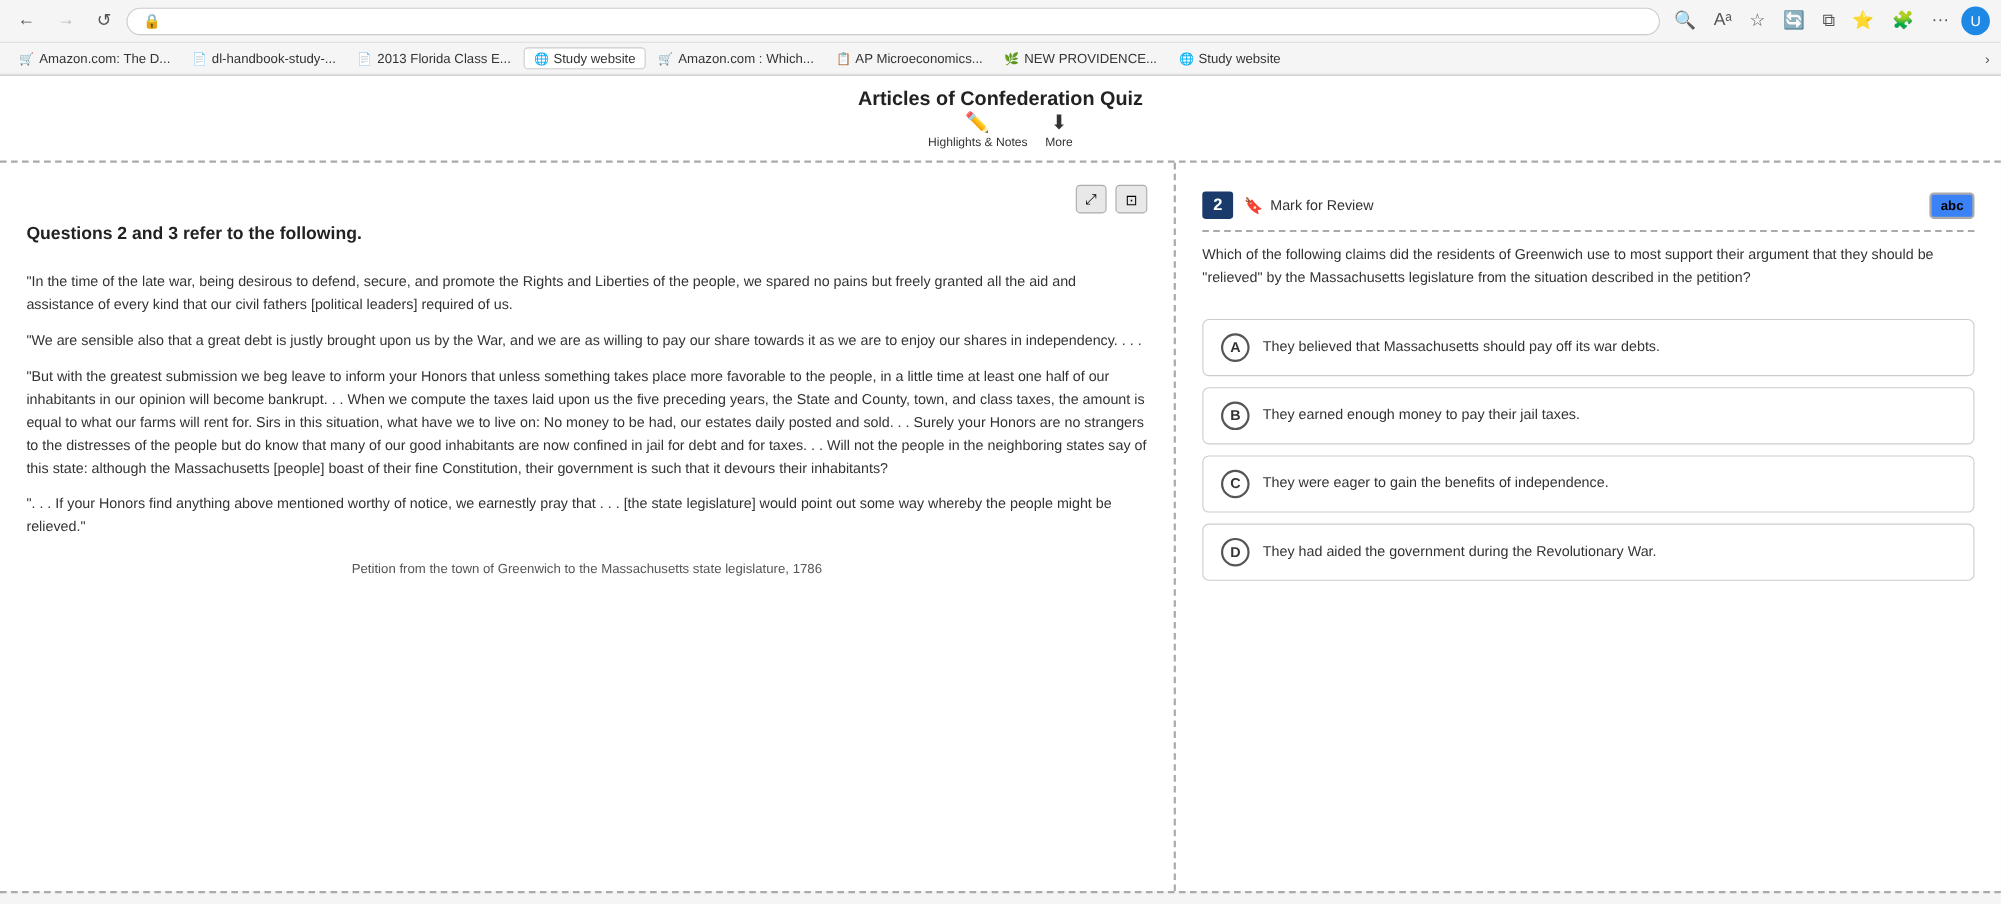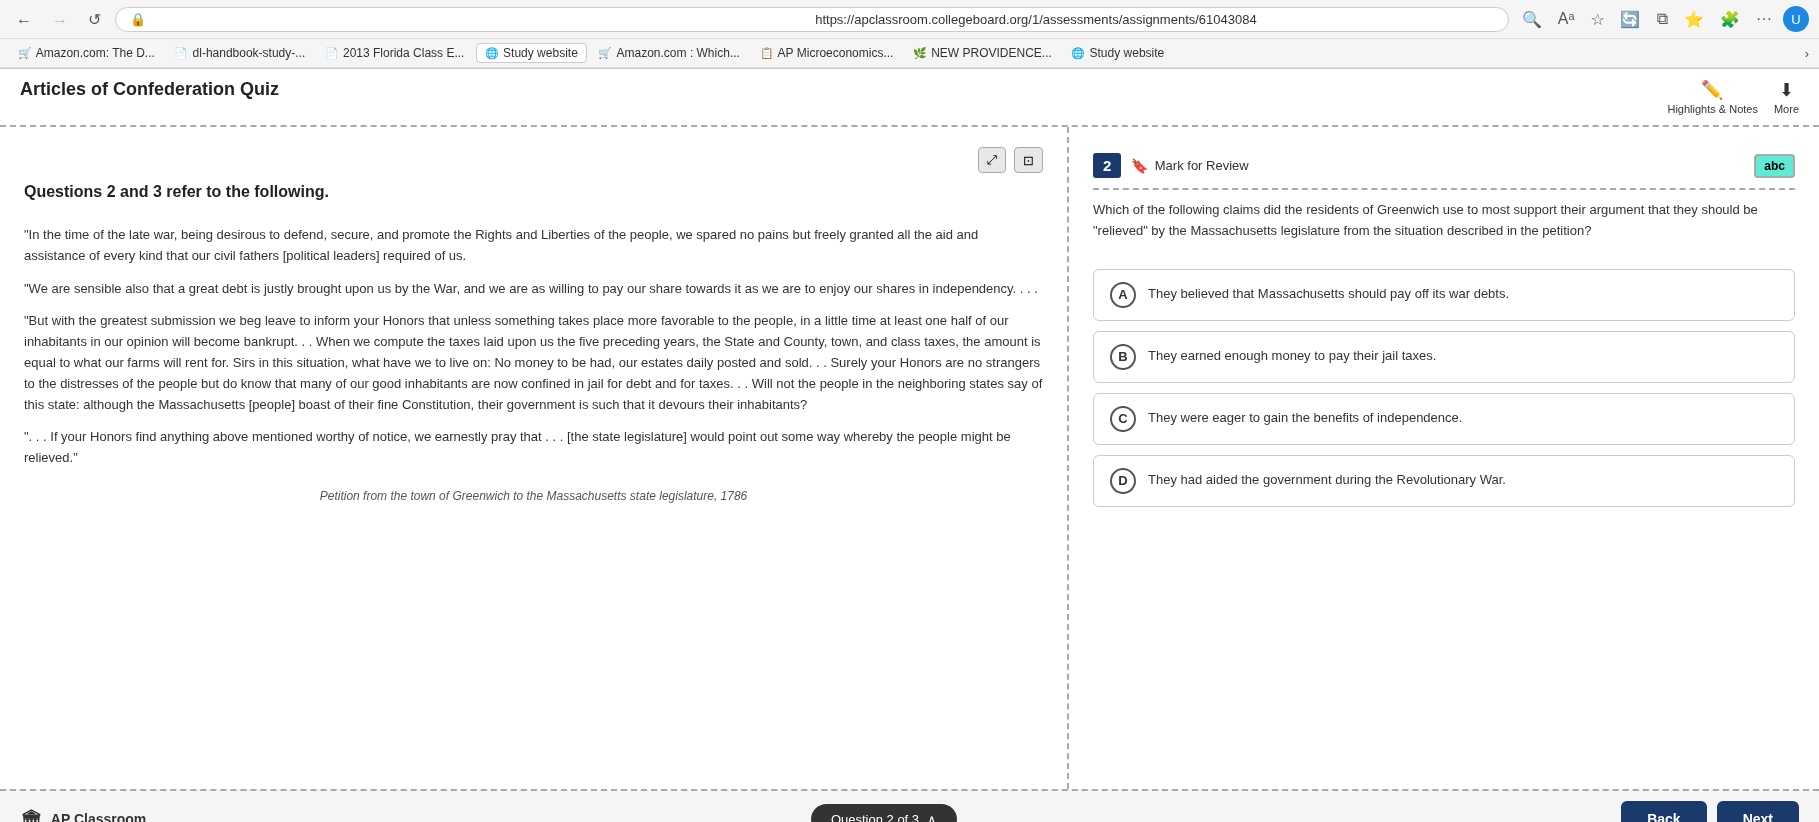--- a/index.html
+++ b/index.html
@@ -17,46 +17,46 @@
     
     .bookmarks-bar { display: flex; align-items: center; padding: 4px 10px; gap: 4px; background: #f5f5f5; border-bottom: 1px solid #ddd; overflow: hidden; }
     .bookmark-item { display: flex; align-items: center; gap: 4px; padding: 2px 8px; font-size: 12px; color: #333; cursor: pointer; white-space: nowrap; border-radius: 4px; }
     .bookmark-icon { font-size: 11px; }
     .bookmark-active { background: white; border: 1px solid #ccc; }
 
     
     .page-wrapper { background: white; min-height: 740px; }
 
     
-    .page-header { display: flex; justify-content: space-between; padding: 10px 20px; border-bottom: 2px dashed #aaa; }
+    .page-header { display: flex; justify-content: space-between; align-items: center; padding: 10px 20px; border-bottom: 2px dashed #aaa; flex-direction: column; }
     .page-title { font-size: 18px; font-weight: bold; color: #222; }
     .header-tools { display: flex; gap: 16px; align-items: center; }
     .tool-btn { display: flex; flex-direction: column; align-items: center; gap: 2px; font-size: 11px; color: #333; cursor: pointer; background: none; border: none; }
     .tool-icon { font-size: 18px; }
 
     
     .main-content { display: flex; height: calc(822px - 160px); }
 
     
     .left-panel { flex: 1; padding: 20px 24px; border-right: 2px dashed #aaa; overflow-y: auto; }
     .questions-ref-title { font-size: 16px; font-weight: bold; color: #222; margin-bottom: 24px; }
     .passage-text { font-size: 13px; color: #333; line-height: 1.6; margin-bottom: 12px; }
-    .passage-citation { text-align: center; font-size: 12px; color: #555; margin-top: 20px; font-style: italic; }
+    .passage-citation { text-align: center; font-size: 12px; color: #555; margin-top: 20px; }
 
     
     .left-panel-icons { display: flex; gap: 8px; justify-content: flex-end; margin-bottom: 10px; }
     .panel-icon-btn { background: #e8e8e8; border: 1px solid #aaa; border-radius: 4px; padding: 4px 8px; font-size: 13px; cursor: pointer; }
 
     
     .right-panel { width: 750px; padding: 16px 24px; overflow-y: auto; }
     .question-header { display: flex; align-items: center; gap: 10px; margin-bottom: 16px; border-bottom: 2px dashed #aaa; padding-bottom: 10px; }
     .question-number { background: #1a3a6b; color: white; font-weight: bold; font-size: 15px; padding: 4px 10px; border-radius: 3px; }
     .mark-review { display: flex; align-items: center; gap: 6px; font-size: 13px; color: #333; cursor: pointer; flex: 1; }
     .mark-review-icon { font-size: 14px; }
-    .abc-btn { background: #5eead4; border: 2px solid #aaa; border-radius: 4px; padding: 3px 8px; font-size: 12px; font-weight: bold; cursor: pointer; }
+    .abc-btn { background: #3b82f6; border: 2px solid #aaa; border-radius: 4px; padding: 3px 8px; font-size: 12px; font-weight: bold; cursor: pointer; }
 
     .question-text { font-size: 13px; color: #333; line-height: 1.6; margin-bottom: 27px; }
 
     
     .answer-choice { display: flex; align-items: flex-start; gap: 12px; border: 1px solid #ccc; border-radius: 6px; padding: 12px 16px; margin-bottom: 10px; cursor: pointer; }
     .choice-letter { width: 26px; height: 26px; border-radius: 50%; border: 2px solid #555; display: flex; align-items: center; justify-content: center; font-weight: bold; font-size: 13px; color: #333; flex-shrink: 0; }
     .choice-text { font-size: 13px; color: #333; line-height: 1.5; padding-top: 2px; }
 
     
     .page-footer { display: flex; align-items: center; justify-content: space-between; padding: 10px 20px; background: #f5f5f5; border-top: 1px solid #ddd; }
@@ -75,21 +75,20 @@
 </head>
 <body>
 
 <div class="browser-chrome">
   <div class="nav-bar">
     <button class="nav-btn">←</button>
     <button class="nav-btn" style="color:#bbb;">→</button>
     <button class="nav-btn">↺</button>
     <div class="address-bar">
       <span>🔒</span>
-      <span>https://apclassroom.collegeboard.org/1/assessments/assignments/61043084</span>
     </div>
     <div class="nav-icons">
       <button class="nav-icon-btn">🔍</button>
       <button class="nav-icon-btn">Aᵃ</button>
       <button class="nav-icon-btn">☆</button>
       <button class="nav-icon-btn">🔄</button>
       <button class="nav-icon-btn">⧉</button>
       <button class="nav-icon-btn">⭐</button>
       <button class="nav-icon-btn">🧩</button>
       <button class="nav-icon-btn">···</button>

